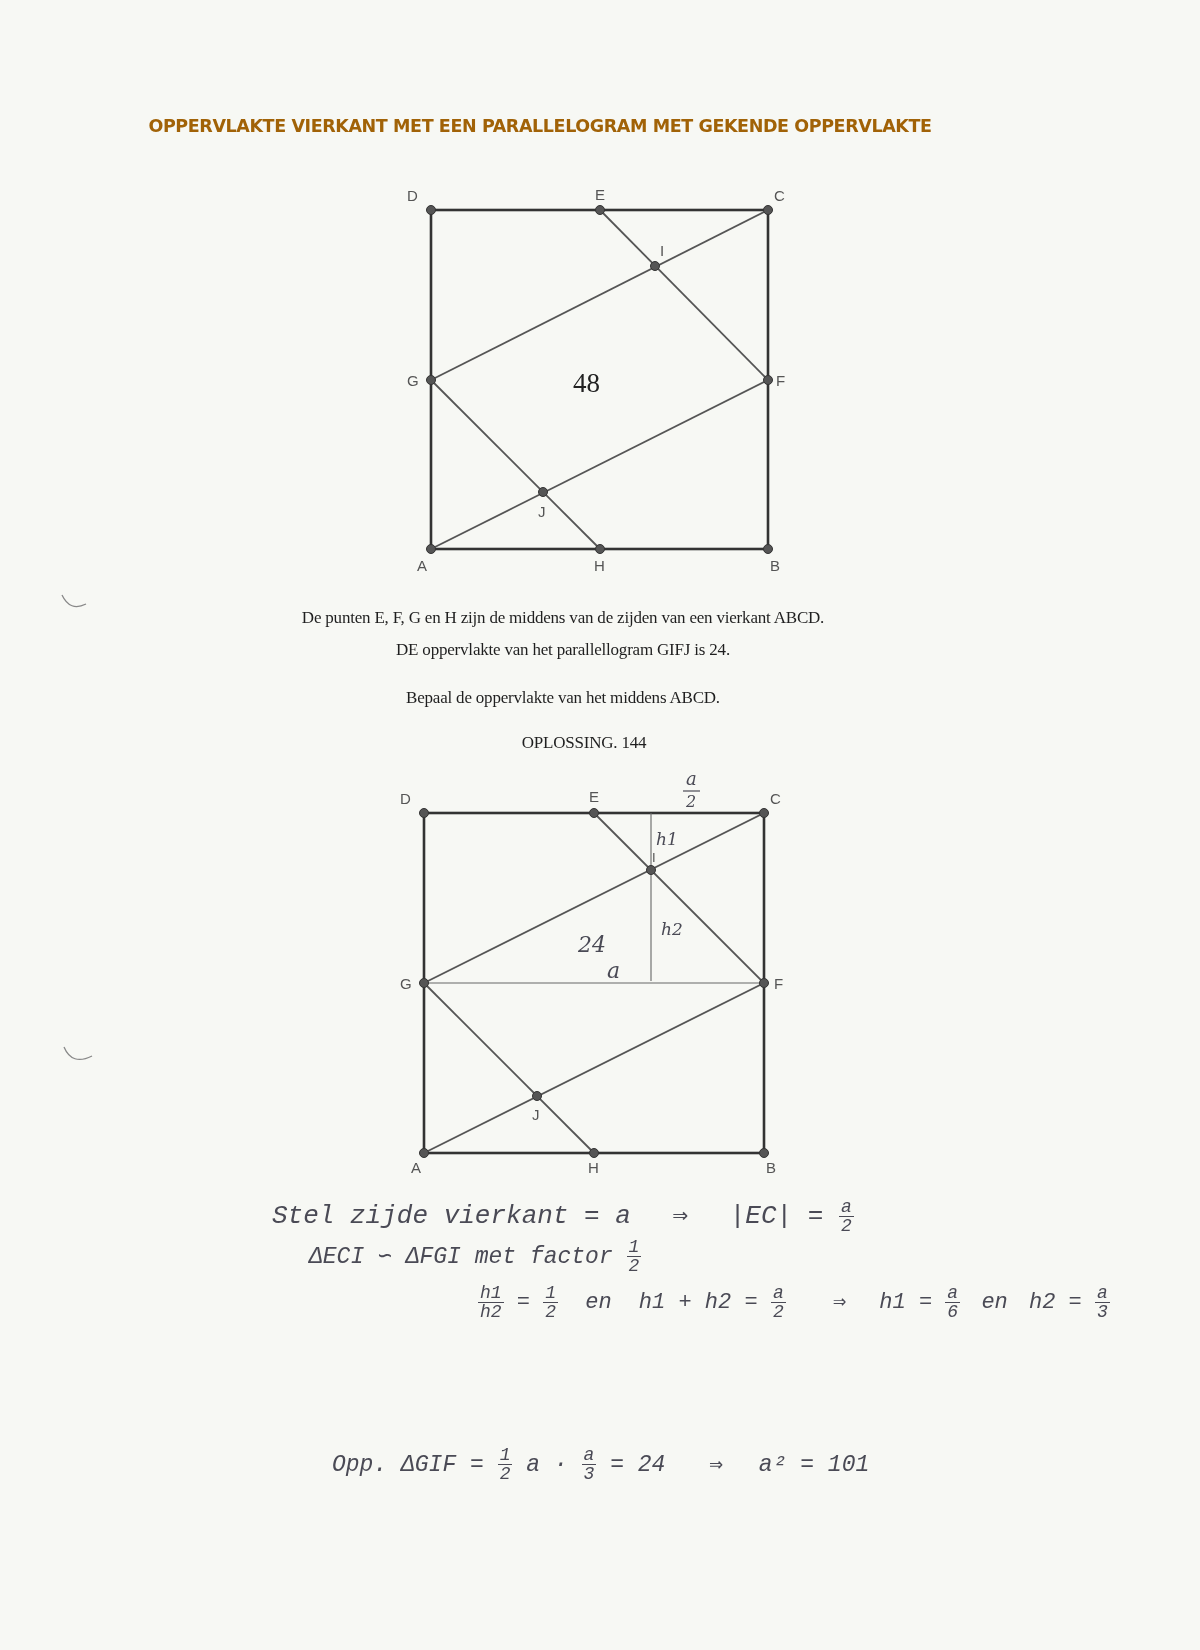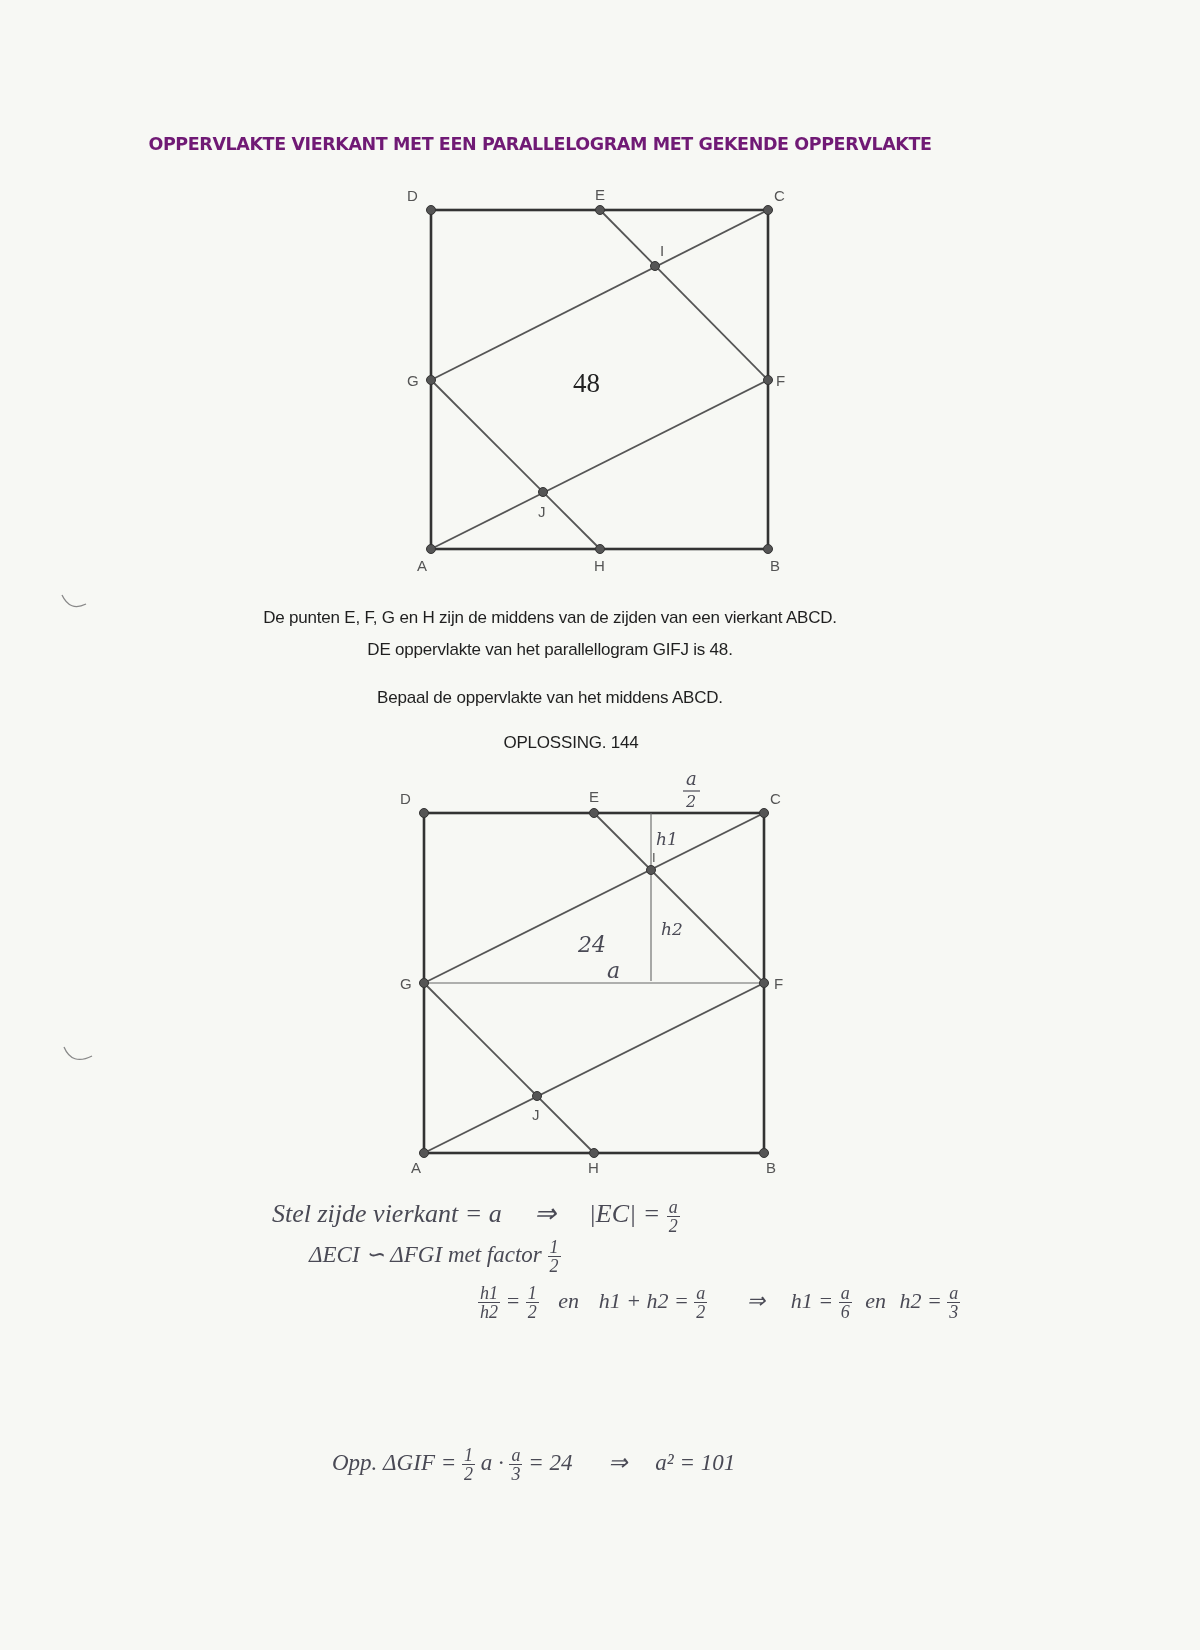--- a/index.html
+++ b/index.html
@@ -5,35 +5,35 @@
   html, body { margin: 0; padding: 0; }
   body {
     width: 1200px; height: 1650px;
     background: #f7f8f4;
     position: relative;
     overflow: hidden;
     font-family: "Liberation Sans", sans-serif;
     color: #222;
   }
   .title {
-    position: absolute; left: 0; top: 134px; width: 1080px;
+    position: absolute; left: 0; top: 116px; width: 1080px;
     text-align: center;
     font-family: "DejaVu Sans", sans-serif;
     font-weight: bold; font-size: 17.5px; letter-spacing: -0.4px;
-    color: #701a75;
+    color: #a16207;
   }
   .problem-line {
-    position: absolute; left: 4px; width: 1092px; text-align: center;
-    font-family: Liberation Sans, sans-serif;
+    position: absolute; left: 17px; width: 1092px; text-align: center;
+    font-family: Liberation Serif, serif;
     font-size: 17px; color: #1f1f1f; letter-spacing: -0.2px;
   }
   svg.diagram { position: absolute; left: 0; top: 0; }
   .hand {
     position: absolute;
-    font-family: Liberation Serif, serif;
+    font-family: Liberation Mono, monospace;
     font-style: italic;
     color: #4a4a55;
     font-size: 24px;
     white-space: nowrap;
   }
   .frac { display: inline-block; text-align: center; vertical-align: middle; font-size: 18px; line-height: 18px; }
   .frac .num { display: block; border-bottom: 1px solid #4a4a55; padding: 0 2px; }
   .frac .den { display: block; padding: 0 2px; }
 </style>
 </head>
@@ -127,21 +127,21 @@
       <text x="607" y="978" font-size="22">a</text>
     </g>
   </g>
   </g>
 
   <path d="M62 595 Q 70 612 86 604" stroke="#888" stroke-width="1.3" fill="none"></path>
   <path d="M64 1047 Q 72 1066 92 1056" stroke="#888" stroke-width="1.3" fill="none"></path>
 </svg>
 
 <div class="problem-line" style="top:608px;">De punten E, F, G en H zijn de middens van de zijden van een vierkant ABCD.</div>
-<div class="problem-line" style="top:640px;">DE oppervlakte van het parallellogram GIFJ is 48.</div>
+<div class="problem-line" style="top:640px;">DE oppervlakte van het parallellogram GIFJ is 24.</div>
 <div class="problem-line" style="top:688px;">Bepaal de oppervlakte van het middens ABCD.</div>
 <div class="problem-line" style="top:733px;padding-left:21px;">OPLOSSING. 144</div>
 
 <div class="hand" style="left:272px; top:1198px; font-size:26px;">
   <span>Stel zijde vierkant = a</span>
   <span style="margin:0 26px;">⇒</span>
   <span>|EC| =</span>
   <span class="frac">
     <span class="num">a</span>
     <span class="den">2</span>

